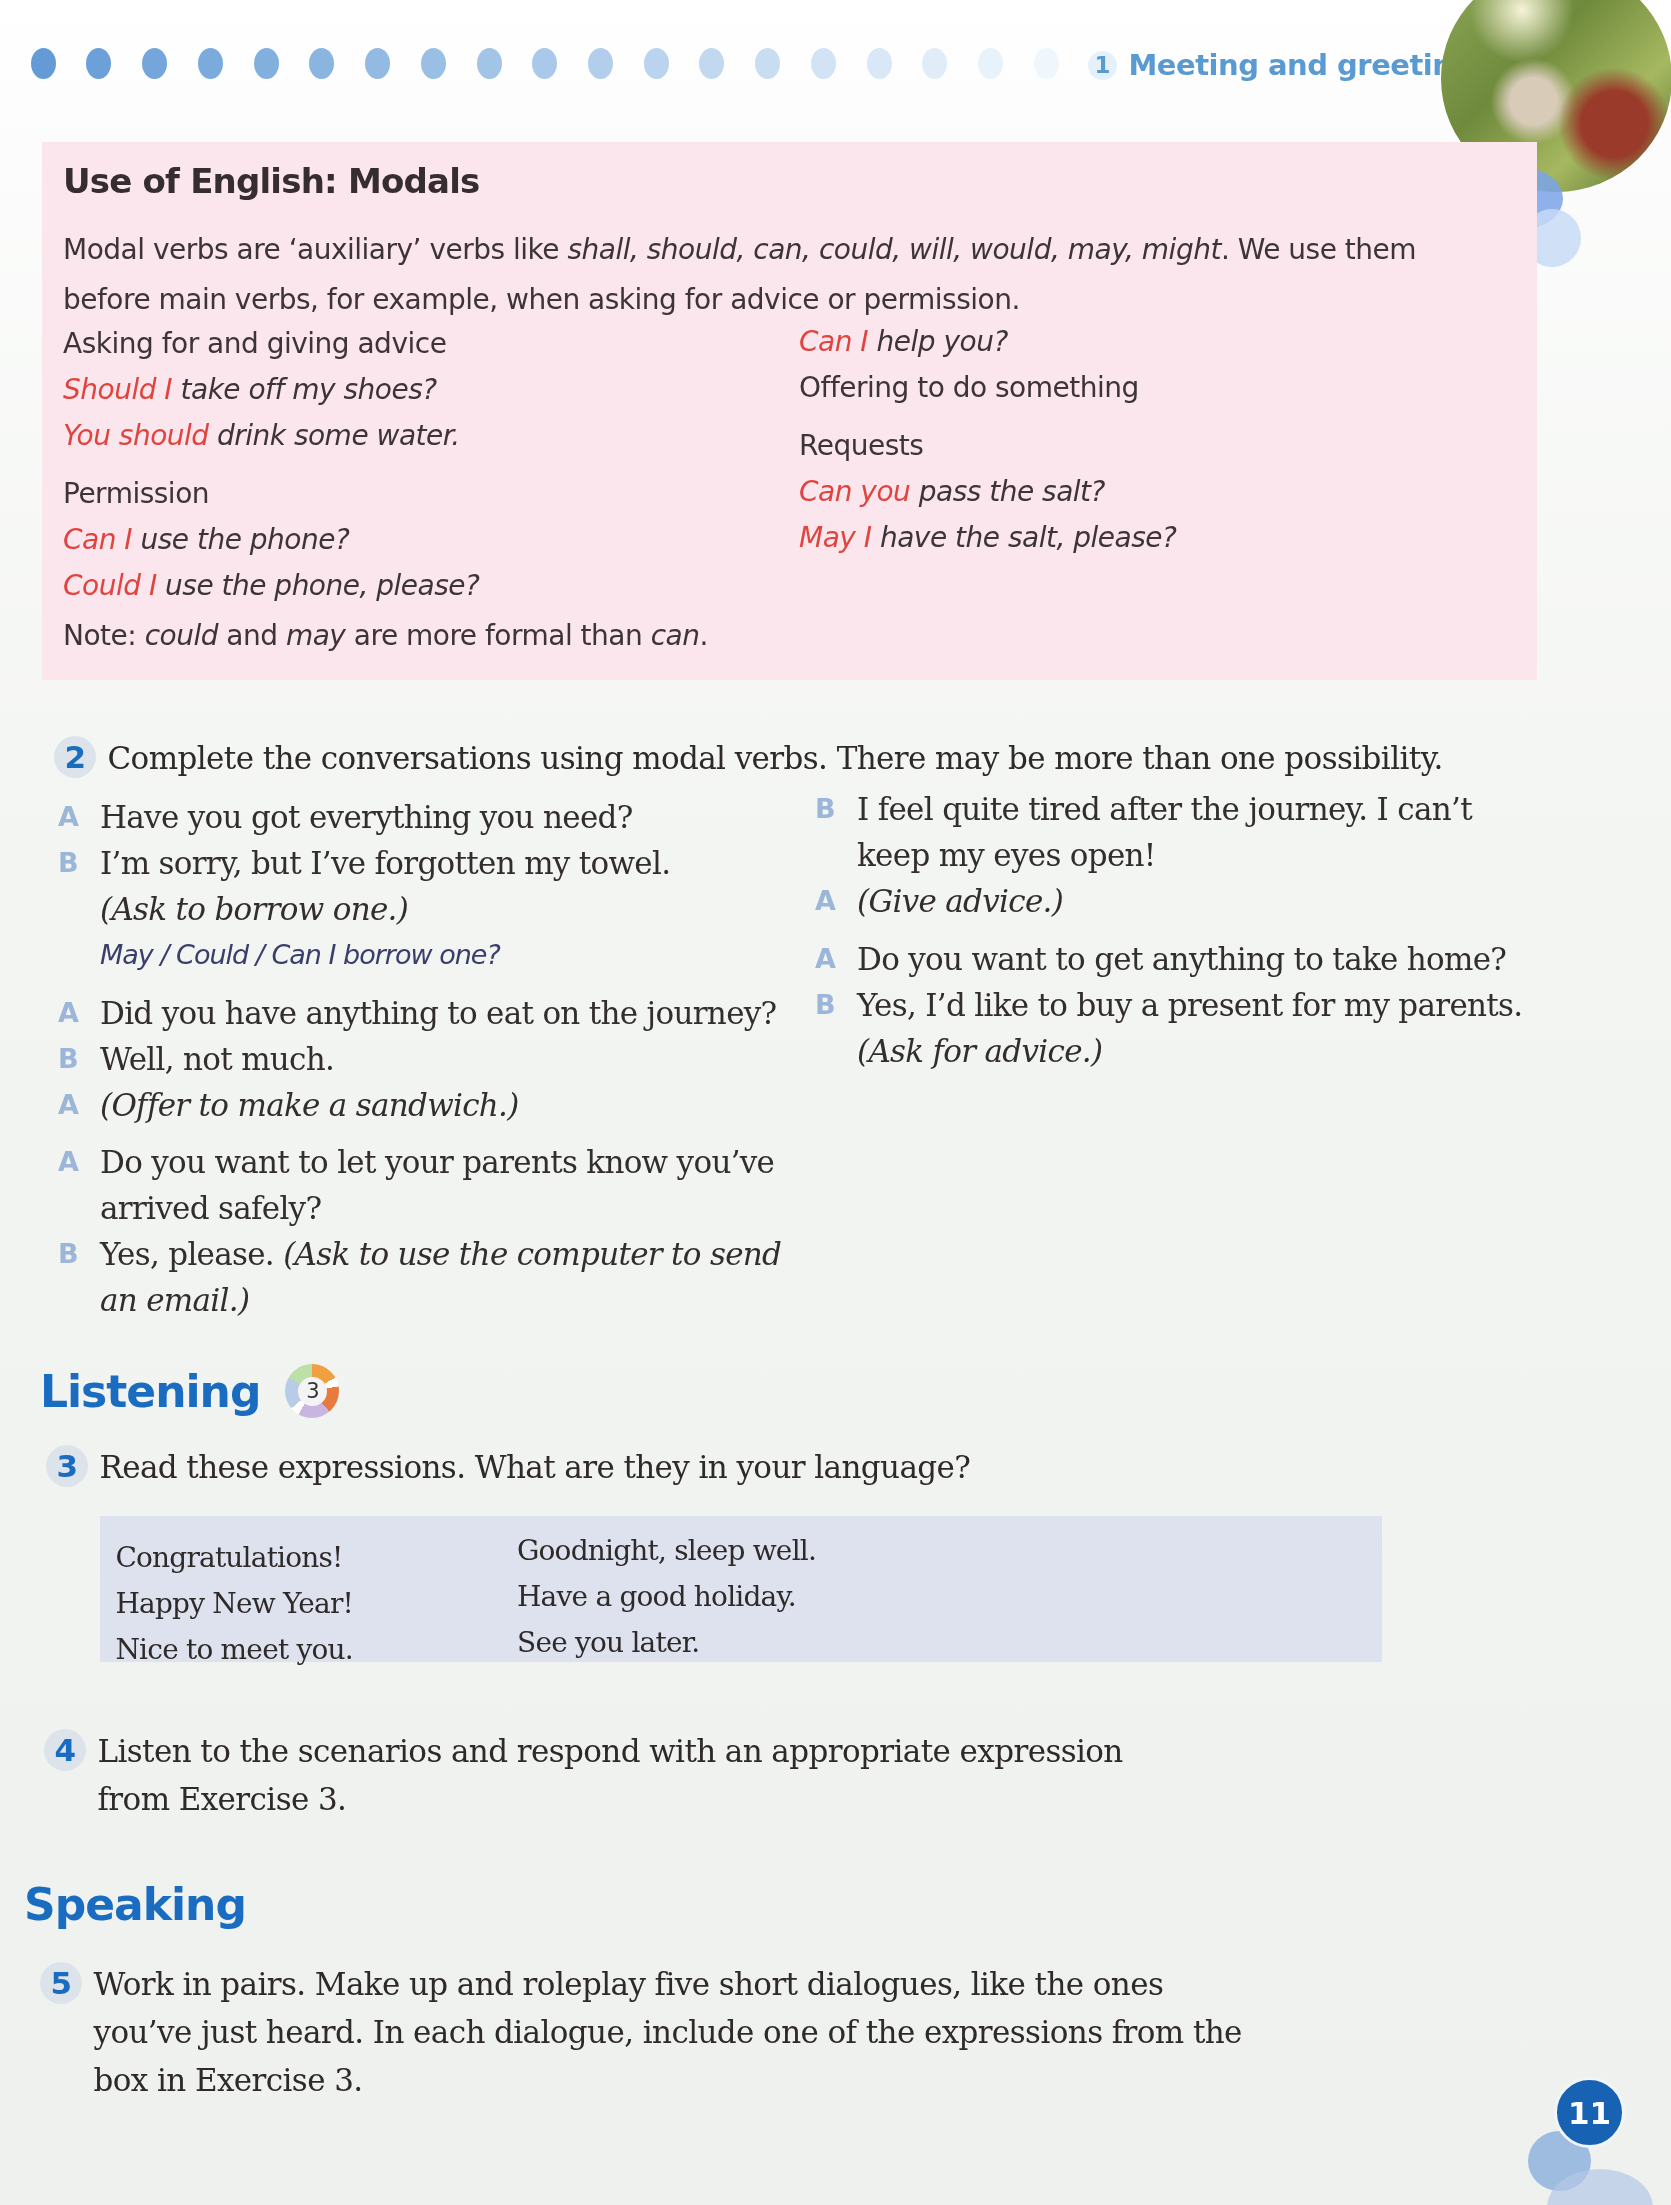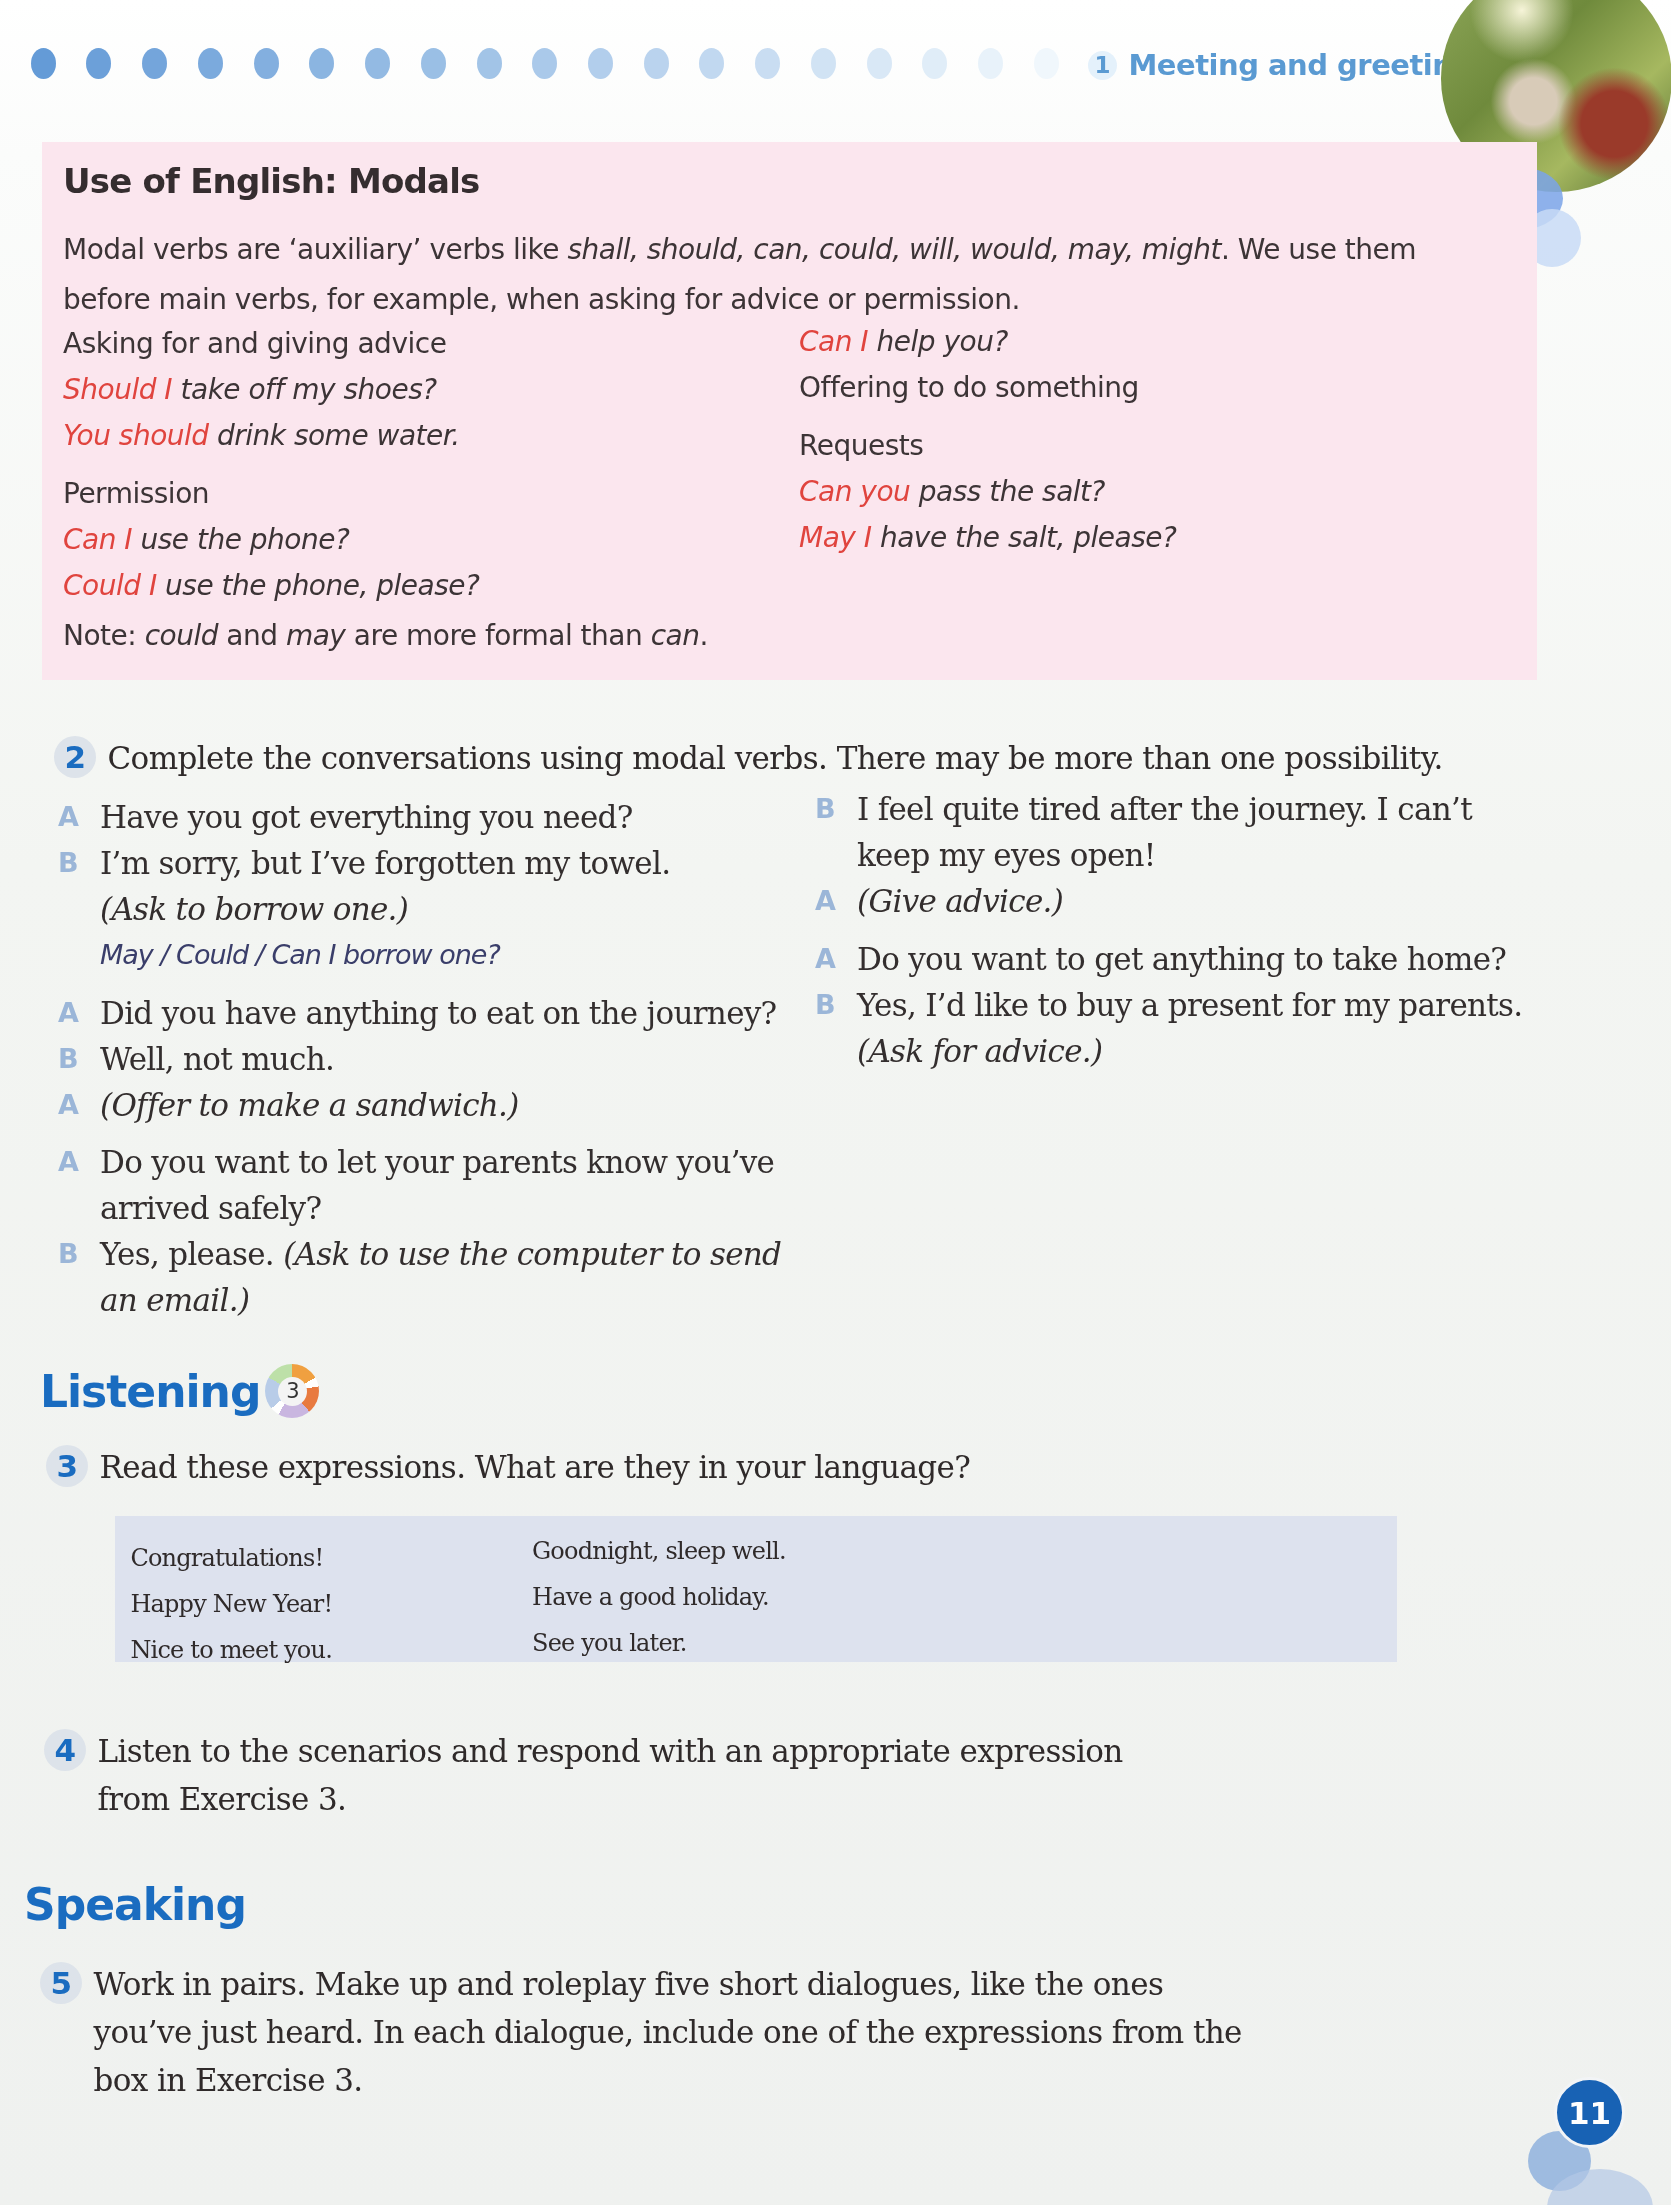--- a/index.html
+++ b/index.html
@@ -81,37 +81,37 @@
   .dlg .spk {
     width: 42px; flex: 0 0 42px; color: #9bb6d8; font-weight: bold;
     font-family: "DejaVu Sans", "Liberation Sans", sans-serif; font-size: 27px;
   }
   .dlg .txt { white-space: normal; }
   .dlg .answer { font-family: "DejaVu Sans", "Liberation Sans", sans-serif; font-style: italic; color: #3a3e6a; font-size: 27px; letter-spacing: -1px; }
 
   .section-head {
     position: absolute; font-family: "DejaVu Sans", "Liberation Sans", sans-serif;
     font-weight: bold; color: #1a6cc0; font-size: 44px; letter-spacing: -1px;
-    display: flex; align-items: center; gap: 5px;
+    display: flex; align-items: center; gap: 25px;
   }
   .cd-icon {
     width: 54px; height: 54px; border-radius: 50%;
     background: conic-gradient(#f0a040 0deg 60deg, #fff 60deg 80deg, #e87a40 80deg 140deg, #c9b6e0 140deg 210deg, #fff 210deg 230deg, #b8cce8 230deg 300deg, #bde0a8 300deg 360deg);
     display: flex; align-items: center; justify-content: center;
   }
   .cd-icon span {
     width: 29px; height: 29px; border-radius: 50%; background: #f4f4f4;
     display: flex; align-items: center; justify-content: center;
     font-size: 21px; color: #333; font-weight: normal;
   }
 
   .expr-box {
     position: absolute; left: 100px; top: 1516px; width: 1282px; height: 146px;
     background: #dde2ee;
-    font-size: 24px; letter-spacing: -0.8px; color: #2f2a2a; margin-left: 15px;
+    font-size: 28px; letter-spacing: -0.8px; color: #2f2a2a;
   }
   .expr-col { position: absolute; top: 9.6px; }
   .expr-col .e { line-height: 46px; white-space: nowrap; }
 
   .page-num {
     position: absolute; left: 1554px; top: 2077px; width: 71px; height: 71px; border-radius: 50%;
     background: #1862b4; color: #fff; font-family: "DejaVu Sans", "Liberation Sans", sans-serif;
     font-weight: bold; font-size: 31px; display: flex; align-items: center; justify-content: center;
     border: 3.8px solid #f2f4f6;
   }

